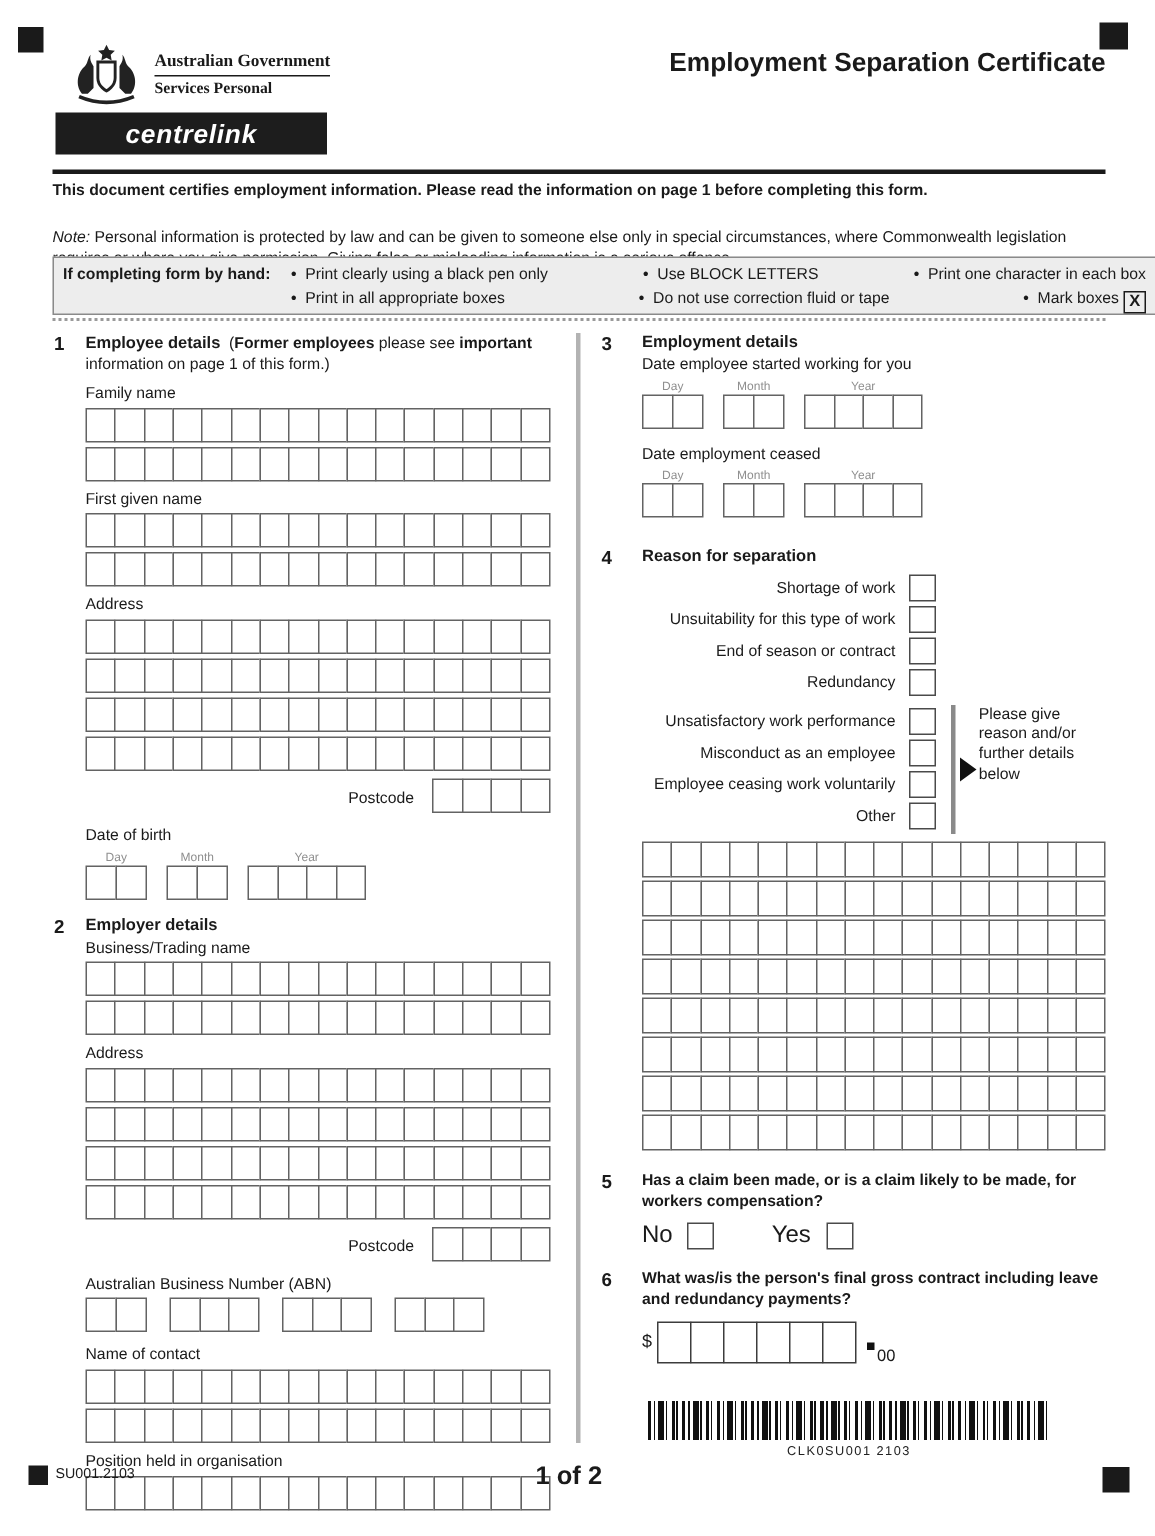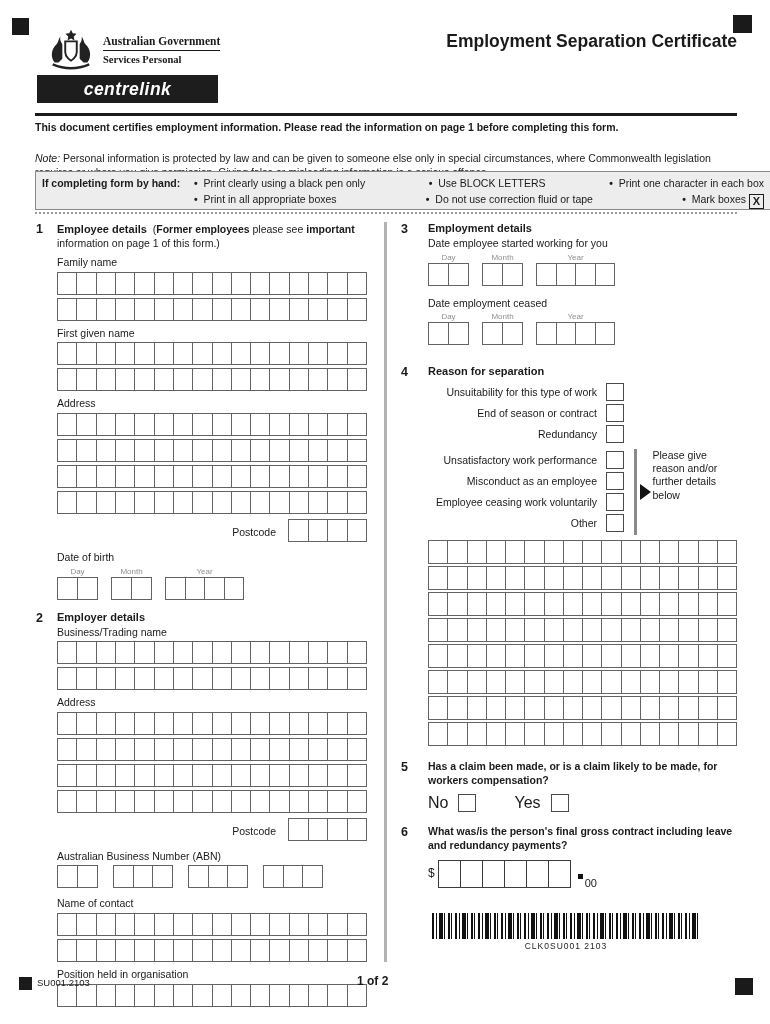--- a/index.html
+++ b/index.html
@@ -76,21 +76,21 @@
   .cdot{width:5px;height:5px;background:#111;margin:14px 2px 0 7px;}
   .cents{font-size:11px;margin-top:17px;}
   
   .barcode{margin:24px 0 0 4px;width:268px;height:26px;
     background:repeating-linear-gradient(90deg,#111 0 2px,#fff 2px 4px,#111 4px 5px,#fff 5px 7px,
       #111 7px 11px,#fff 11px 12px,#111 12px 13px,#fff 13px 16px,#111 16px 18px,#fff 18px 19px,
       #111 19px 20px,#fff 20px 23px);}
   .barcode-cap{width:276px;text-align:center;font-size:8.5px;letter-spacing:1px;margin-top:2px;color:#222;}
   
   .form-code{position:absolute;left:37px;top:977px;font-size:9.5px;}
-  .page-num{position:absolute;left:357px;top:974px;font-size:12px;font-weight:bold;text-align:center;}
+  .page-num{position:absolute;left:357px;top:974px;font-size:17px;font-weight:bold;text-align:center;}
 </style>
 </head>
 <body>
 
 <div class="page">
 
   <div class="crop" style="left:12px;top:18px;width:17px;height:17px;"></div>
   <div class="crop" style="left:733px;top:15px;width:19px;height:18px;"></div>
   <div class="crop" style="left:19px;top:977px;width:13px;height:13px;"></div>
   <div class="crop" style="left:735px;top:978px;width:18px;height:17px;"></div>
@@ -584,20 +584,24 @@
               <span class="cell"></span>
             </div>
           </span>
       </div>
     </div>
 
     <div class="section" style="margin-top:17px;">
       <span class="secnum">4</span>
       <div class="sec-title" style="margin-bottom:4px;">Reason for separation</div>
       <div class="reason-row">
+          <span>Shortage of work</span>
+          <span class="chk"></span>
+        </div>
+      <div class="reason-row">
           <span>Unsuitability for this type of work</span>
           <span class="chk"></span>
         </div>
       <div class="reason-row">
           <span>End of season or contract</span>
           <span class="chk"></span>
         </div>
       <div class="reason-row">
           <span>Redundancy</span>
           <span class="chk"></span>

